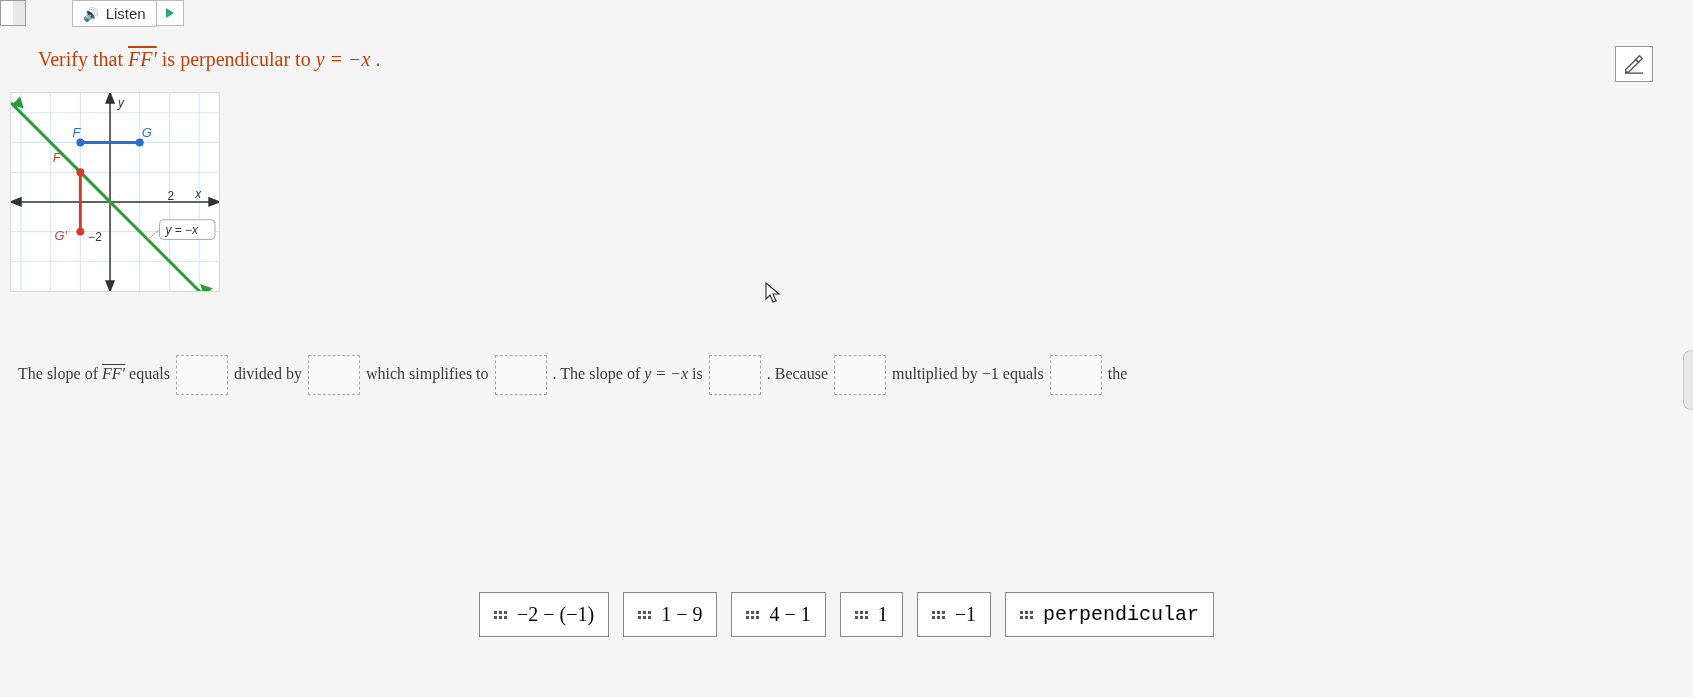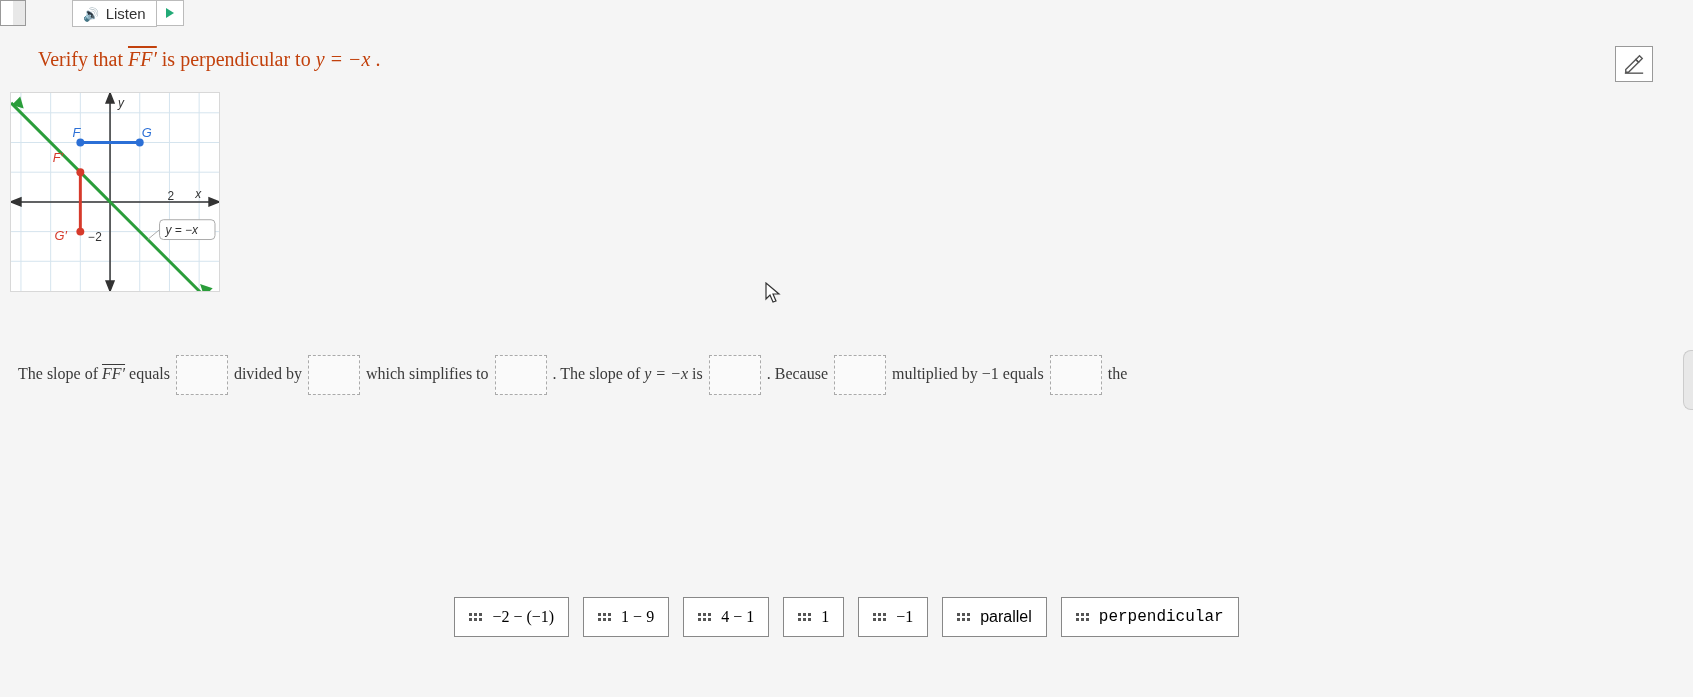--- a/index.html
+++ b/index.html
@@ -123,21 +123,21 @@
     justify-content: center;
     gap: 14px;
   }
   .tile {
     border: 1px solid #888;
     background: #fff;
     padding: 10px 14px;
     display: flex;
     align-items: center;
     gap: 10px;
-    font-size: 16px;
+    font-size: 20px;
     font-family: 'Times New Roman', serif;
     cursor: grab;
   }
   .grip {
     display: grid;
     grid-template-columns: repeat(3, 3px);
     grid-template-rows: repeat(2, 3px);
     gap: 2px;
   }
   .grip span { background: #555; width: 3px; height: 3px; }
@@ -319,26 +319,15 @@
   </div>
   <div class="tile">
     <span class="grip">
         <span></span>
         <span></span>
         <span></span>
         <span></span>
         <span></span>
         <span></span>
       </span>
-    <span style="font-family: Arial, sans-serif;">parallel</span>
-  </div>
-  <div class="tile">
-    <span class="grip">
-        <span></span>
-        <span></span>
-        <span></span>
-        <span></span>
-        <span></span>
-        <span></span>
-      </span>
     <span style="font-family: Liberation Mono, monospace;">perpendicular</span>
   </div>
 </div>
 
 </body></html>

